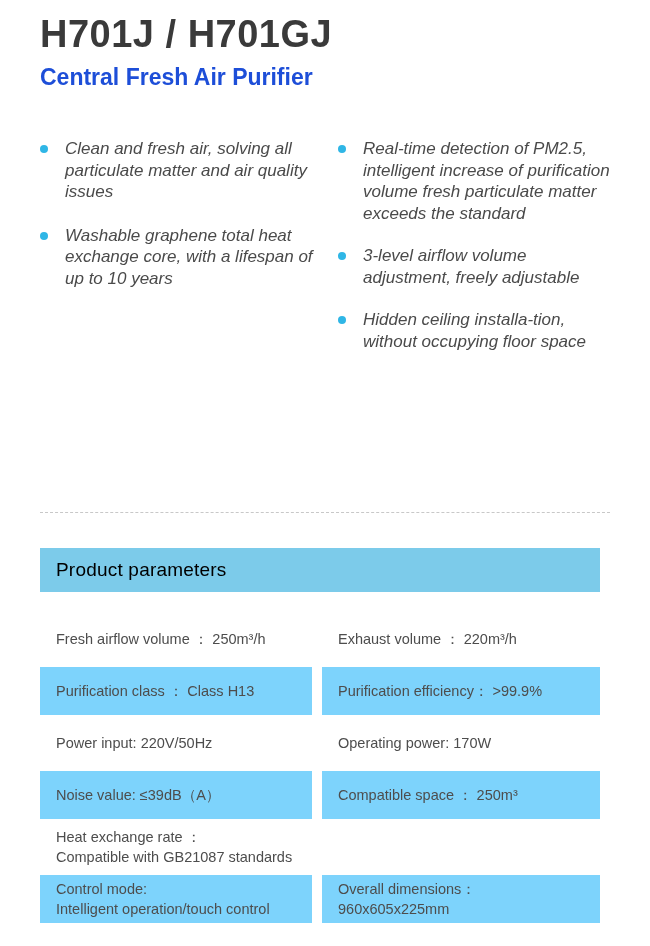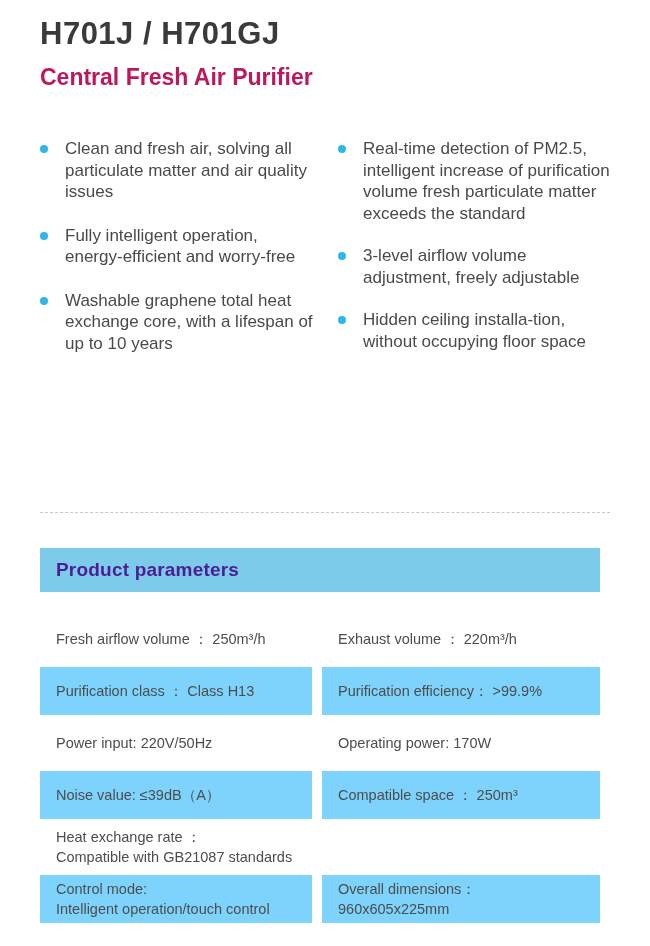--- a/index.html
+++ b/index.html
@@ -24,48 +24,49 @@
   }
 
   
   .title-block {
     position: absolute;
     left: 40px;
     top: 14px;
     width: 580px;
   }
   .model-title {
-    font-size: 31px;
+    font-size: 38px;
     font-weight: bold;
     letter-spacing: 0.5px;
     color: #3a3a3a;
     line-height: 40px;
     margin: 0;
     white-space: nowrap;
   }
   .product-subtitle {
     font-size: 23px;
     font-weight: bold;
-    color: #be185d;
+    color: #1d4ed8;
     line-height: 30px;
     margin: 8px 0 0 0;
     white-space: nowrap;
   }
 
   
   .features {
     position: absolute;
     left: 34px;
     top: 138px;
     width: 585px;
     display: flex;
     gap: 12px;
   }
   .feature-col {
     width: 286px;
+    font-style: italic;
   }
   .feature-col.right {
     width: 287px;
   }
   .feature-item {
     position: relative;
     padding-left: 31px;
     margin-bottom: 22px;
   }
   .feature-col.right .feature-item {
@@ -103,24 +104,23 @@
     left: 40px;
     top: 548px;
     width: 560px;
     height: 44px;
     background: #7ccbea;
     display: flex;
     align-items: center;
   }
   .params-header-label {
     font-size: 19px;
-    color: #4c1d95;
+    color: #000000;
     padding-left: 16px;
     letter-spacing: 0.2px;
-    font-weight: bold;
   }
 
   
   .spec-table {
     position: absolute;
     left: 40px;
     top: 615px;
     width: 560px;
   }
   .spec-row {
@@ -167,24 +167,20 @@
   </div>
 
   <div class="features">
     <div class="feature-col left">
       <div class="feature-item">
         <span class="feature-bullet"></span>
         <span class="feature-text">Clean and fresh air, solving all particulate matter and air quality issues</span>
       </div>
       <div class="feature-item">
         <span class="feature-bullet"></span>
-        <span class="feature-text">Fully intelligent operation, energy-efficient and worry-free</span>
-      </div>
-      <div class="feature-item">
-        <span class="feature-bullet"></span>
         <span class="feature-text">Washable graphene total heat exchange core, with a lifespan of up to 10 years</span>
       </div>
     </div>
     <div class="feature-col right">
       <div class="feature-item">
         <span class="feature-bullet"></span>
         <span class="feature-text">Real-time detection of PM2.5, intelligent increase of purification volume fresh particulate matter exceeds the standard</span>
       </div>
       <div class="feature-item">
         <span class="feature-bullet"></span>

